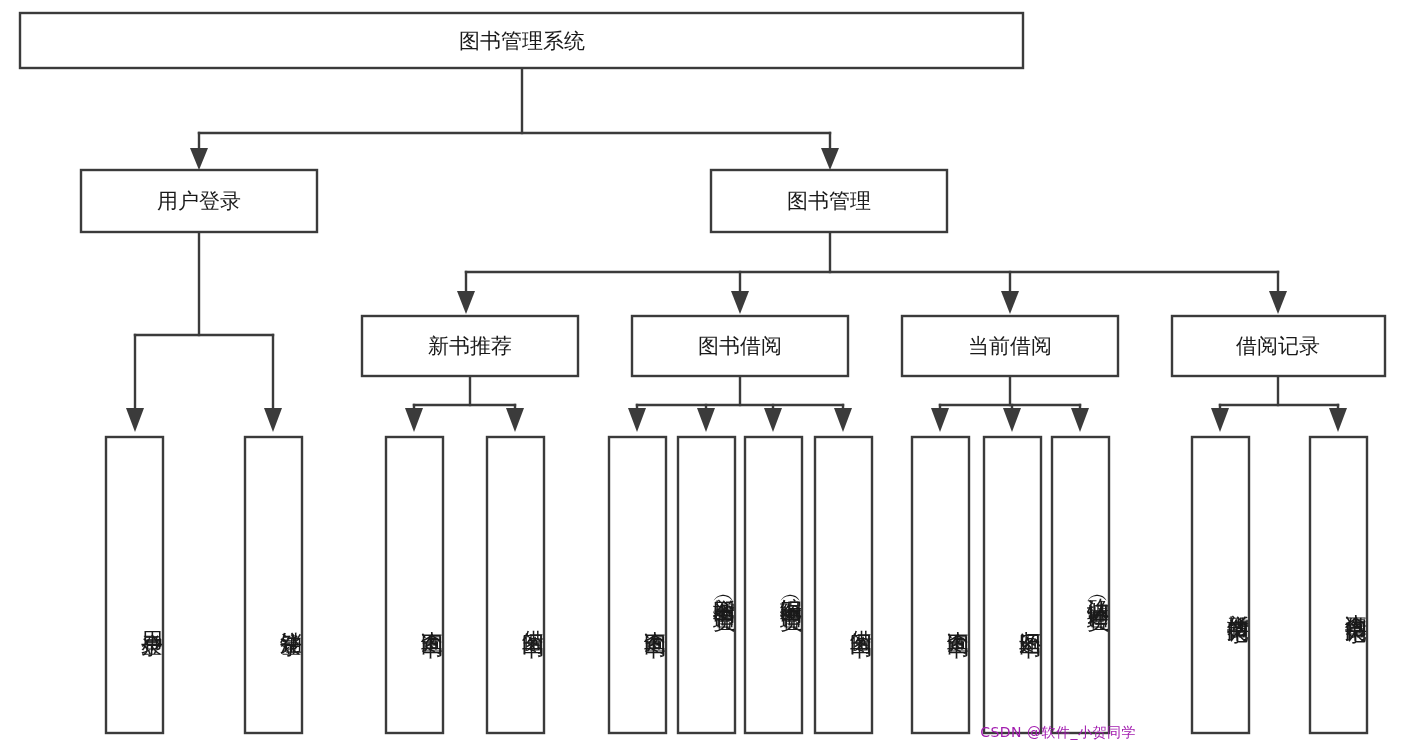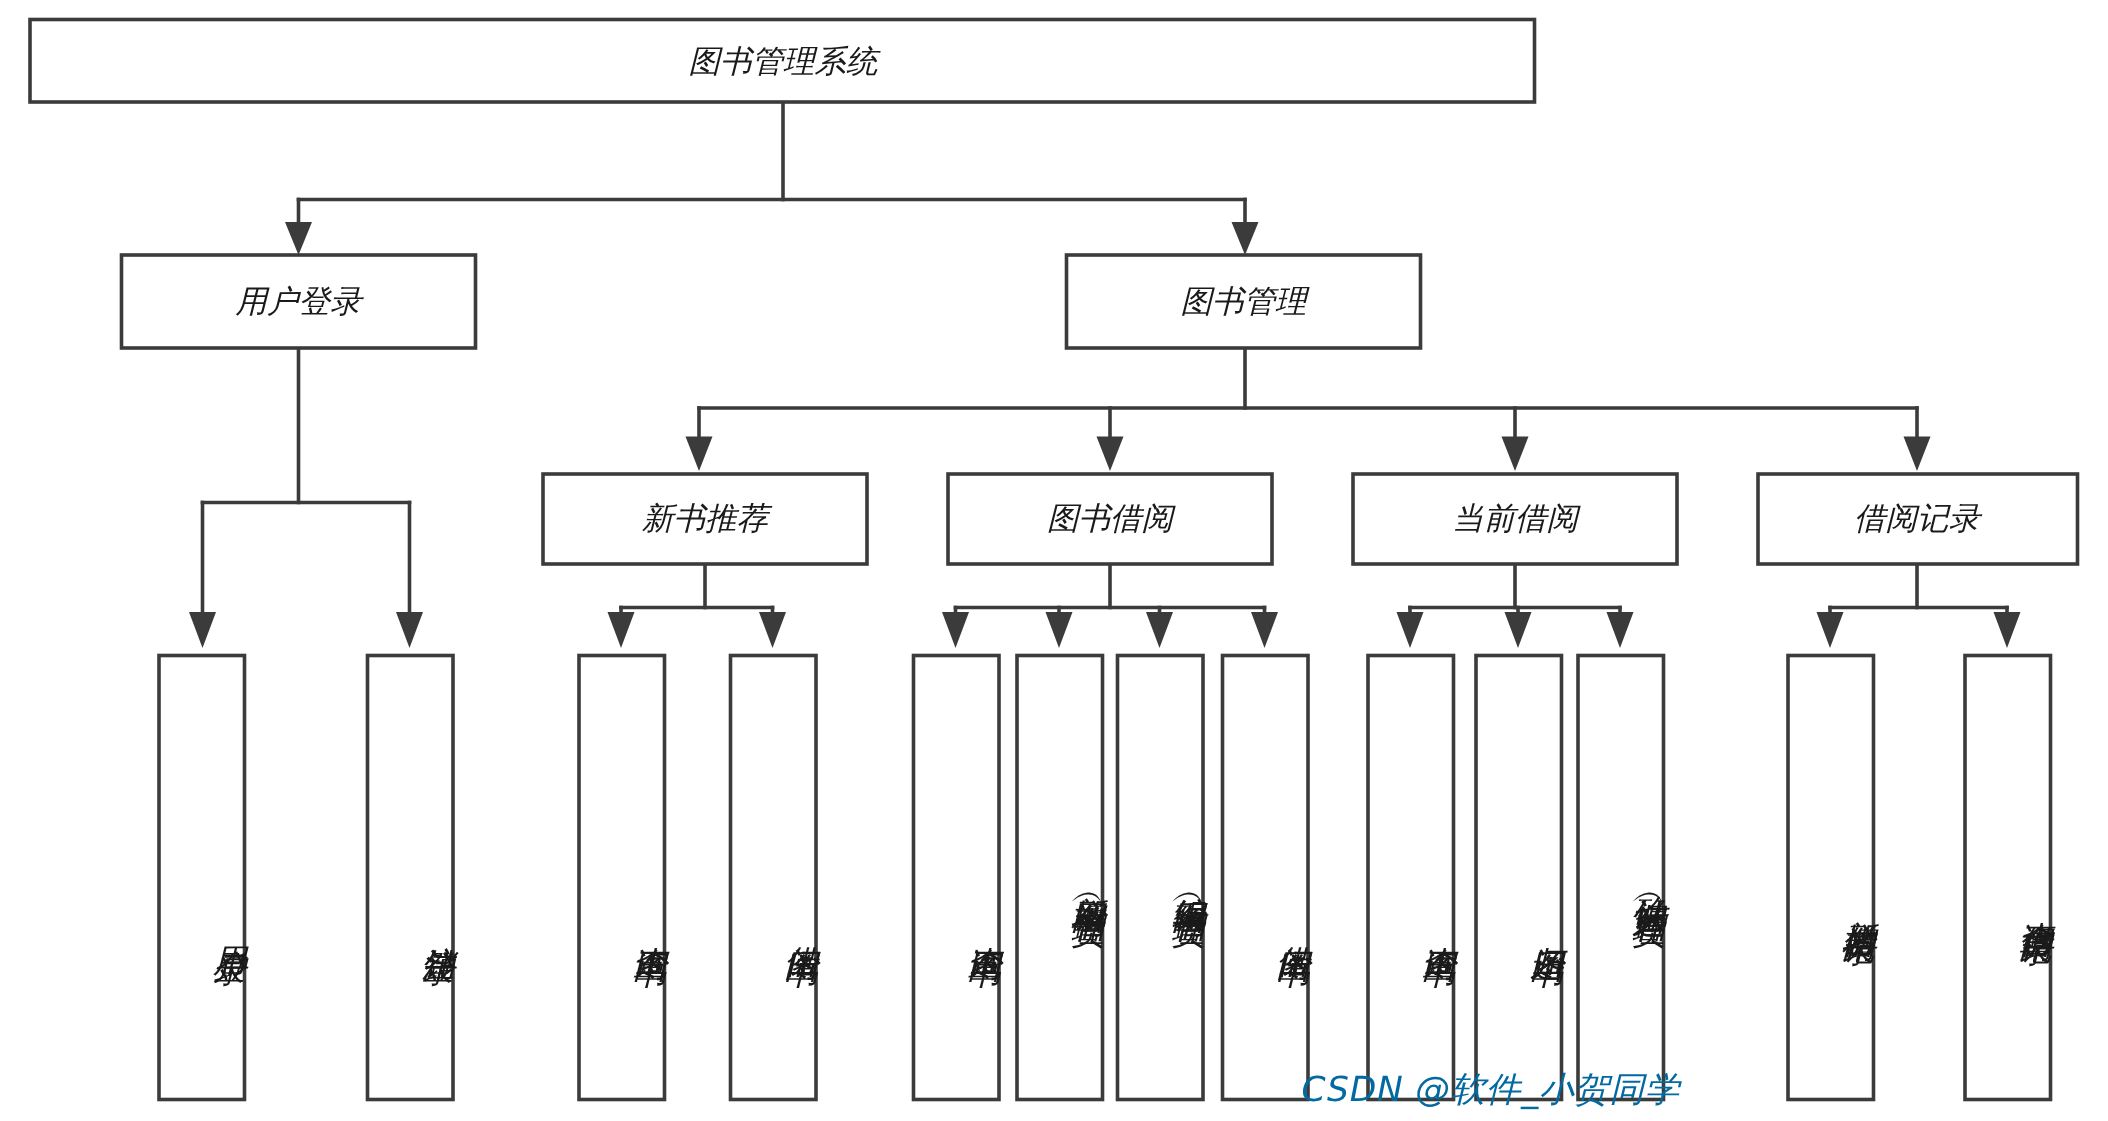--- a/index.html
+++ b/index.html
@@ -12,21 +12,20 @@
     width: 1405px;
     height: 747px;
     overflow: hidden;
     font-family: "DejaVu Sans", "Liberation Sans", sans-serif;
   }
   #diagram-root {
     position: relative;
     width: 1140px;
     height: 747px;
     background: #ffffff;
-    font-style: italic;
   }
   svg#flow-svg {
     position: absolute;
     top: 0;
     left: 0;
     width: 1405px;
     height: 747px;
     display: block;
   }
   .node-rect {
@@ -61,25 +60,25 @@
     font-family: "DejaVu Sans", "Liberation Sans", sans-serif;
     font-size: 22px;
     line-height: 1.0;
     letter-spacing: 2px;
     color: #1a1a1a;
     white-space: nowrap;
     pointer-events: none;
   }
   .watermark {
     position: absolute;
-    right: 20px;
+    right: 4px;
     bottom: 5px;
     font-family: "DejaVu Sans", "Liberation Sans", sans-serif;
-    font-size: 23px;
-    color: #0369a1;
+    font-size: 14px;
+    color: #a21caf;
     letter-spacing: 0.5px;
     white-space: nowrap;
   }
 </style>
 </head>
 <body>
 
 <div id="diagram-root">
 
   <svg id="flow-svg" viewBox="0 0 1405 747">

